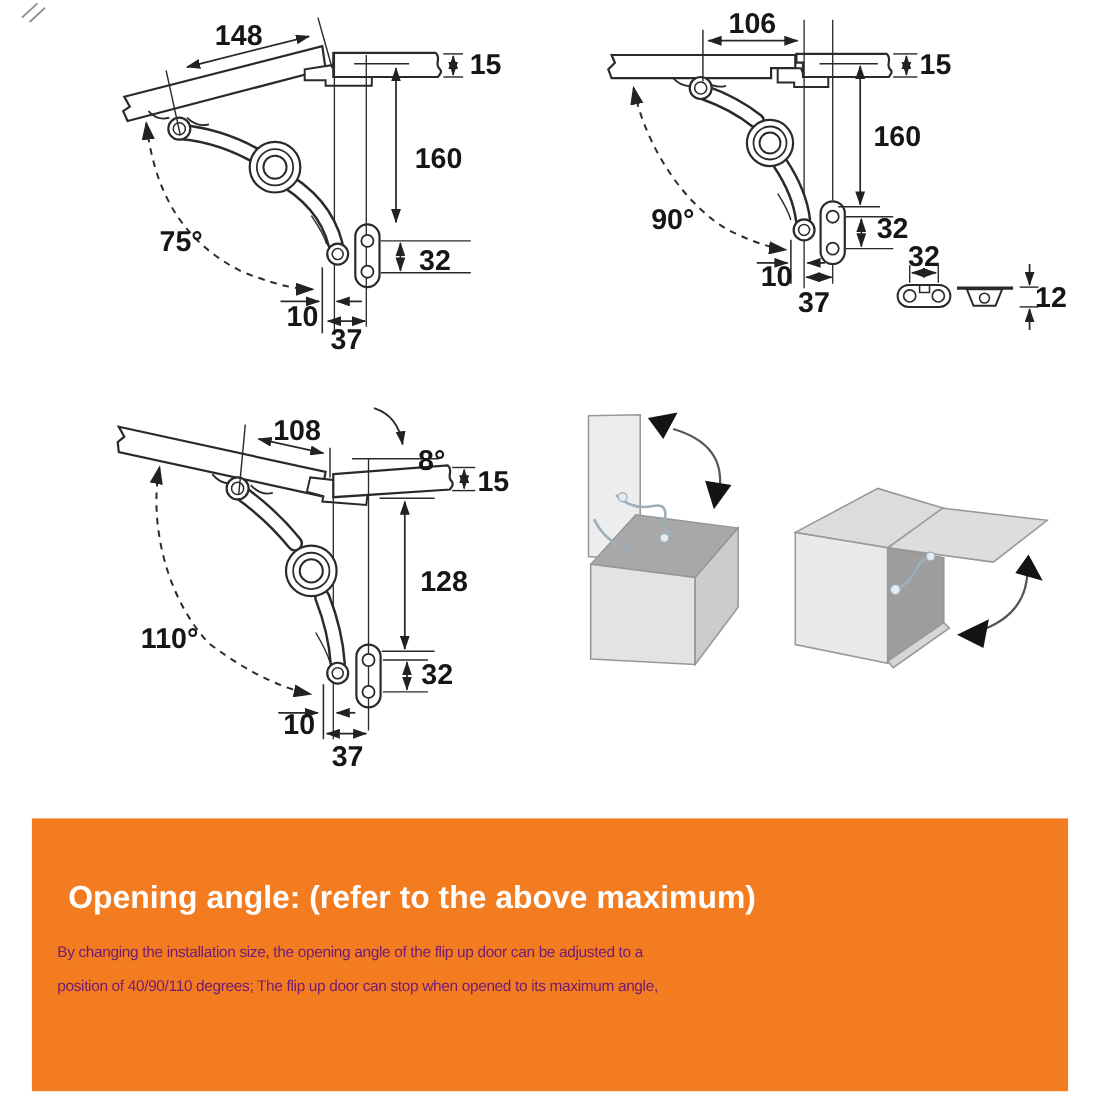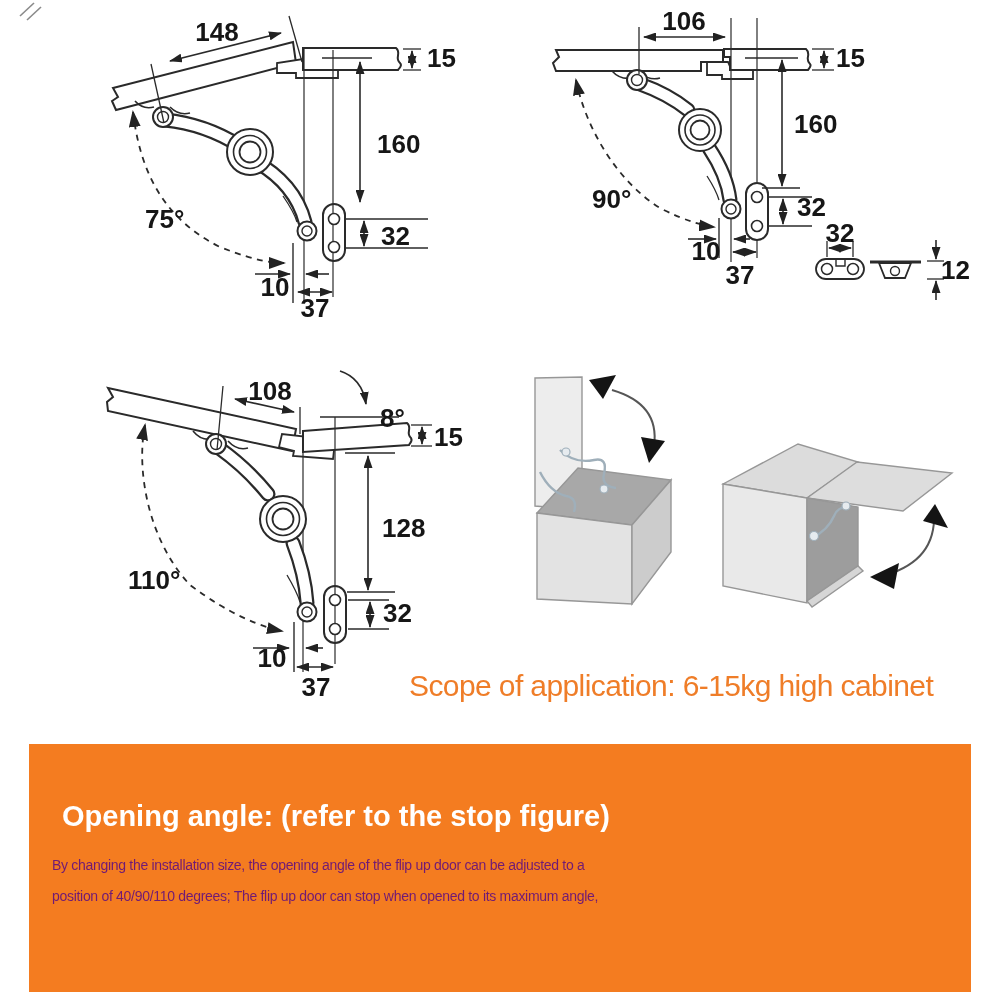--- a/index.html
+++ b/index.html
@@ -310,23 +310,22 @@
       <path d="M812,538 q16,-8 22,-22 q4,-10 16,-9"></path>
       <circle cx="814" cy="536" r="4.5" fill="#e6ebef" stroke-width="1.2"></circle>
       <circle cx="846" cy="506" r="4" fill="#e6ebef" stroke-width="1.2"></circle>
     </g>
     <path fill="none" stroke="#565656" stroke-width="2" d="M886,575 Q936,560 934,514"></path>
     <polygon fill="#141414" stroke="none" points="935,504 948,528 923,521"></polygon>
     <polygon fill="#141414" stroke="none" points="870,577 899,563 894,589"></polygon>
   </g>
 </svg>
 
-<div class="caption">Scope of application: 6-15kg high cabinet</div>
 
 <div class="info-box">
-  <div class="info-title">Opening angle: (refer to the stop figure)</div>
+  <div class="info-title">Opening angle: (refer to the above maximum)</div>
   <div class="info-body">
     <div>By changing the installation size, the opening angle of the flip up door can be adjusted to a</div>
     <div>position of 40/90/110 degrees; The flip up door can stop when opened to its maximum angle,</div>
   </div>
 </div>
 
 </div>
 
 </body></html>

